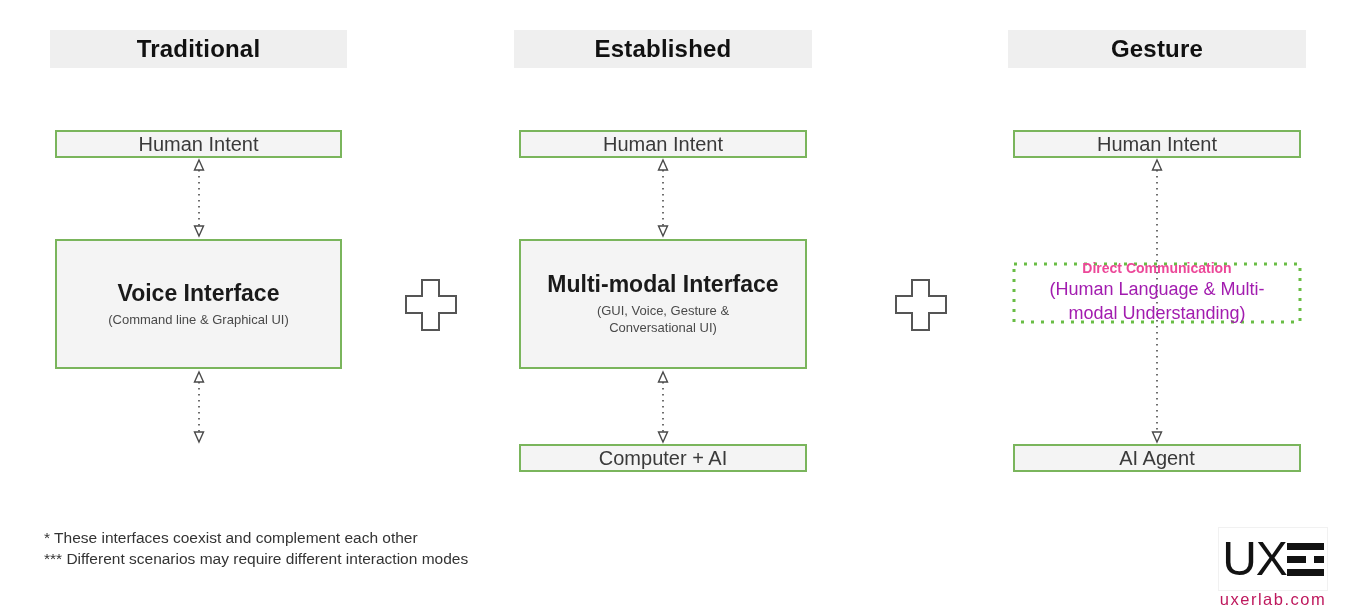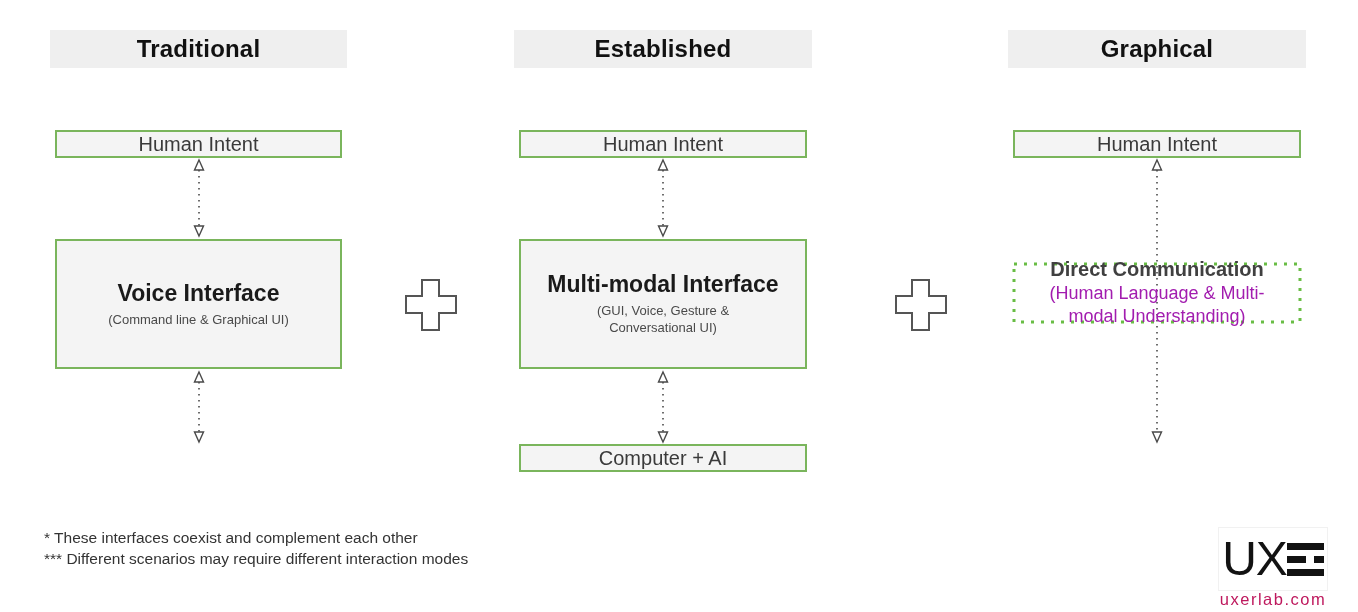--- a/index.html
+++ b/index.html
@@ -45,21 +45,21 @@
   .col2 .msub{max-width:200px;}
 
   .dbox{
     position:absolute;left:4px;right:4px;top:262px;height:62px;
     box-sizing:border-box;
     background:transparent;
     display:flex;flex-direction:column;justify-content:center;align-items:center;
     z-index:2;
   }
   .dbox .border-svg{position:absolute;left:0;top:0;width:100%;height:100%;z-index:0;}
-  .dtitle{position:relative;font-size:20px;font-weight:bold;color:#404040;line-height:1.1;z-index:1;}
+  .dtitle{position:relative;font-size:14px;font-weight:bold;color:#ec4899;line-height:1.1;z-index:1;}
   .dsub{position:relative;font-size:18px;color:#a21caf;line-height:1.3;margin-top:2px;text-align:center;max-width:258px;z-index:1;}
 
   .arrow{position:absolute;left:50%;transform:translateX(-50%);z-index:1;}
   .arrow.a-top{top:158px;}
   .arrow.a-bottom{top:370px;}
   .arrow.a-long{top:158px;}
 
   .plus{position:absolute;width:52px;height:52px;top:279px;z-index:1;}
   .plus.p1{left:405px;}
   .plus.p2{left:895px;}
@@ -132,34 +132,35 @@
       <path d="M7 72 L11.5 62 L2.5 62 Z" fill="#fff" stroke="#4a4a4a" stroke-width="1.4"></path>
     </svg>
     <div class="sbox bottom">Computer + AI</div>
   </div>
 
   <svg class="plus p2" width="52" height="52" viewBox="0 0 52 52">
     <path d="M17 1 H34 V17 H51 V34 H34 V51 H17 V34 H1 V17 H17 Z" fill="#ffffff" stroke="#555" stroke-width="2"></path>
   </svg>
 
   <div class="col col3">
-    <div class="hdr">Graphical</div>
+    <div class="hdr">Gesture</div>
     <div class="sbox top">Human Intent</div>
     <svg class="arrow a-long" width="14" height="286" viewBox="0 0 14 286">
       <line x1="7" y1="12" x2="7" y2="274" stroke="#4a4a4a" stroke-width="1.6" stroke-dasharray="1.6 4.4"></line>
       <path d="M7 2 L11.5 12 L2.5 12 Z" fill="#fff" stroke="#4a4a4a" stroke-width="1.4"></path>
       <path d="M7 284 L11.5 274 L2.5 274 Z" fill="#fff" stroke="#4a4a4a" stroke-width="1.4"></path>
     </svg>
     <div class="dbox">
       <svg class="border-svg" width="100%" height="100%" preserveAspectRatio="none">
         <rect x="2" y="2" width="286" height="58" fill="none" stroke="#69bd45" stroke-width="3" stroke-dasharray="3 7"></rect>
       </svg>
       <div class="dtitle">Direct Communication</div>
       <div class="dsub">(Human Language &amp; Multi-modal Understanding)</div>
     </div>
+    <div class="sbox bottom">AI Agent</div>
   </div>
 
   <div class="footnotes">
     <div>* These interfaces coexist and complement each other</div>
     <div>*** Different scenarios may require different interaction modes</div>
   </div>
 
   <div class="logo">
     <span class="logo-ux">UX</span>
     <span class="logo-bars">

